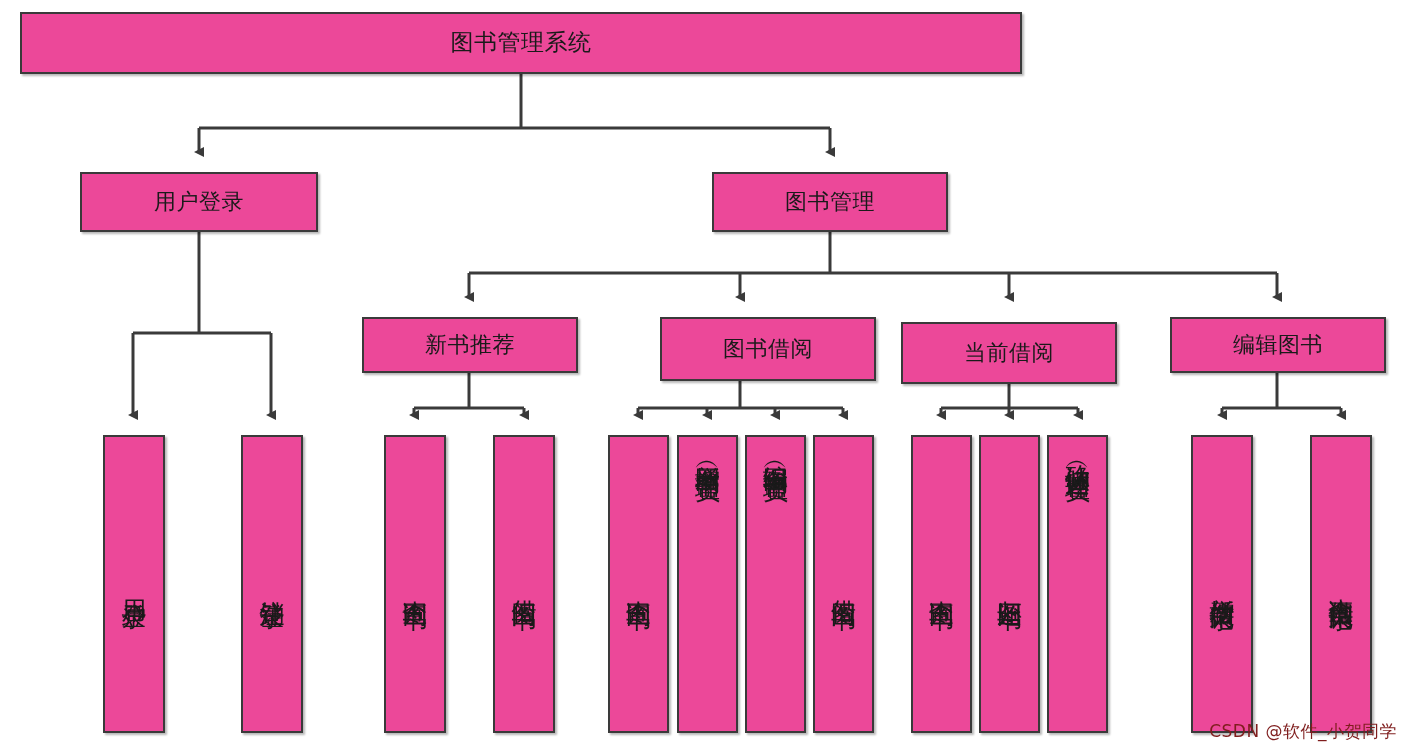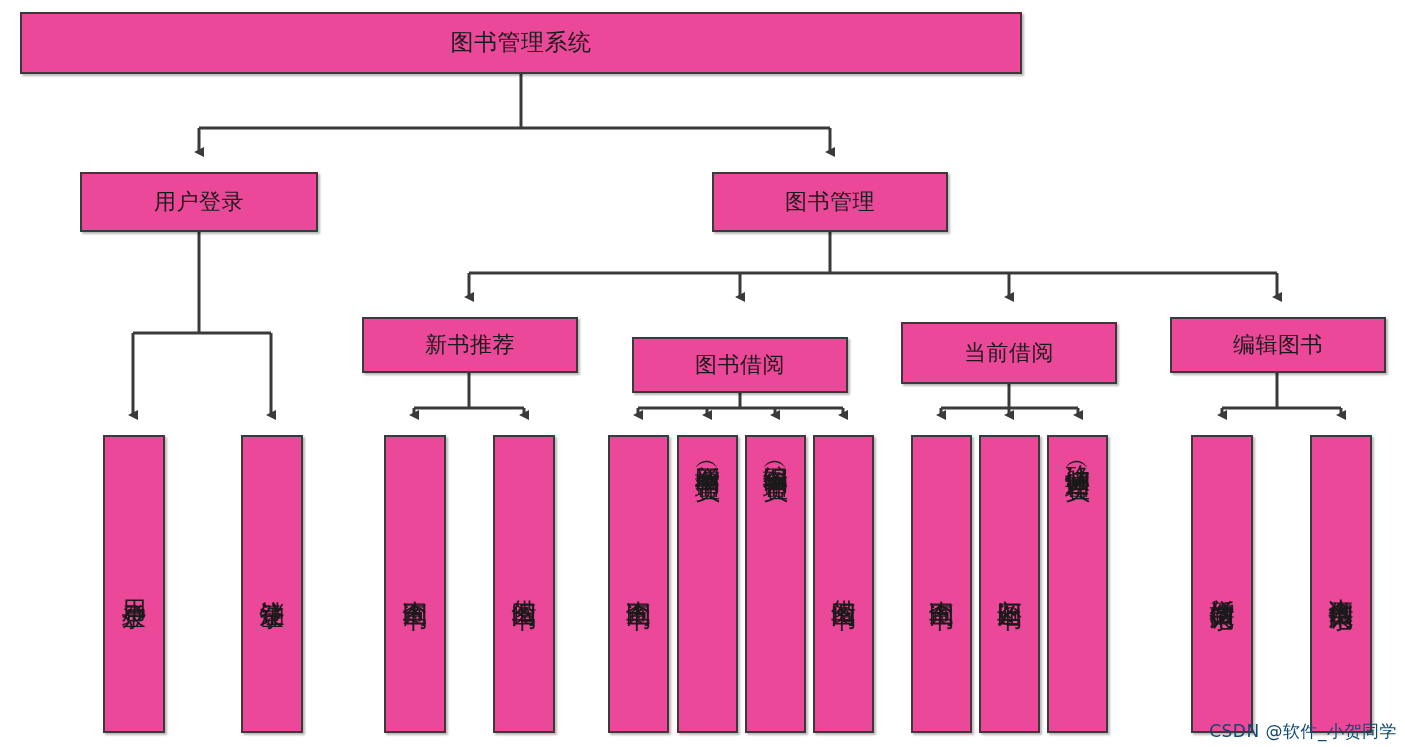--- a/index.html
+++ b/index.html
@@ -69,21 +69,21 @@
   }
   .node.vert.top-text {
     align-items: flex-start;
     padding-top: 8px;
   }
   #watermark {
     position: absolute;
     right: 8px;
     bottom: 4px;
     font-size: 17px;
-    color: #0c4a6e;
+    color: #7f1d1d;
     letter-spacing: 0.5px;
     white-space: nowrap;
     user-select: none;
   }
 </style>
 </head>
 <body>
 
 <div id="diagram-root">
 
@@ -147,21 +147,21 @@
   </div>
 
   <div class="node horiz" style="left:362px; top:317px; width:216px; height:56px;">
     <span class="node-label">新书推荐</span>
   </div>
 
   <div class="node horiz" style="left:712px; top:172px; width:236px; height:60px;">
     <span class="node-label">图书管理</span>
   </div>
 
-  <div class="node horiz" style="left:632px; top:317px; width:216px; height:56px;margin-top:20px;">
+  <div class="node horiz" style="left:660px; top:317px; width:216px; height:64px;">
     <span class="node-label">图书借阅</span>
   </div>
 
   <div class="node horiz" style="left:901px; top:322px; width:216px; height:62px;">
     <span class="node-label">当前借阅</span>
   </div>
 
   <div class="node horiz" style="left:1170px; top:317px; width:216px; height:56px;">
     <span class="node-label">编辑图书</span>
   </div>

